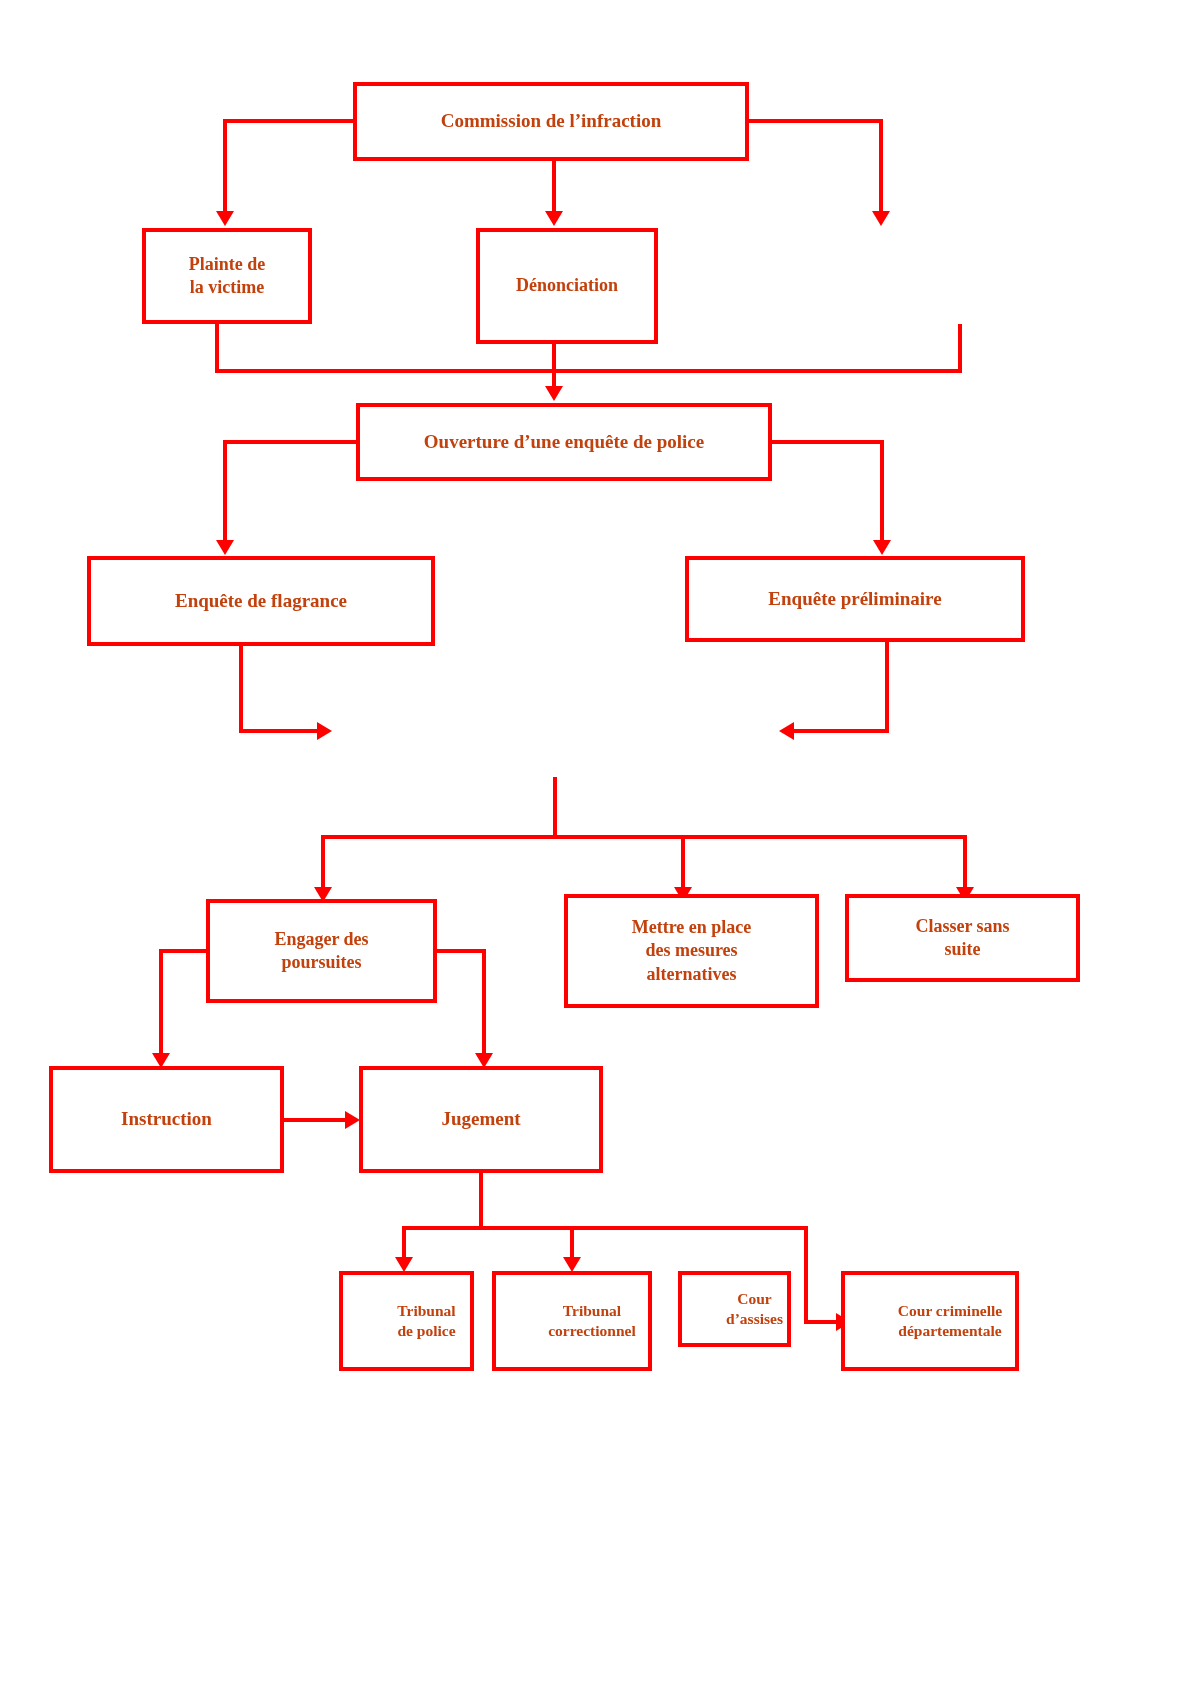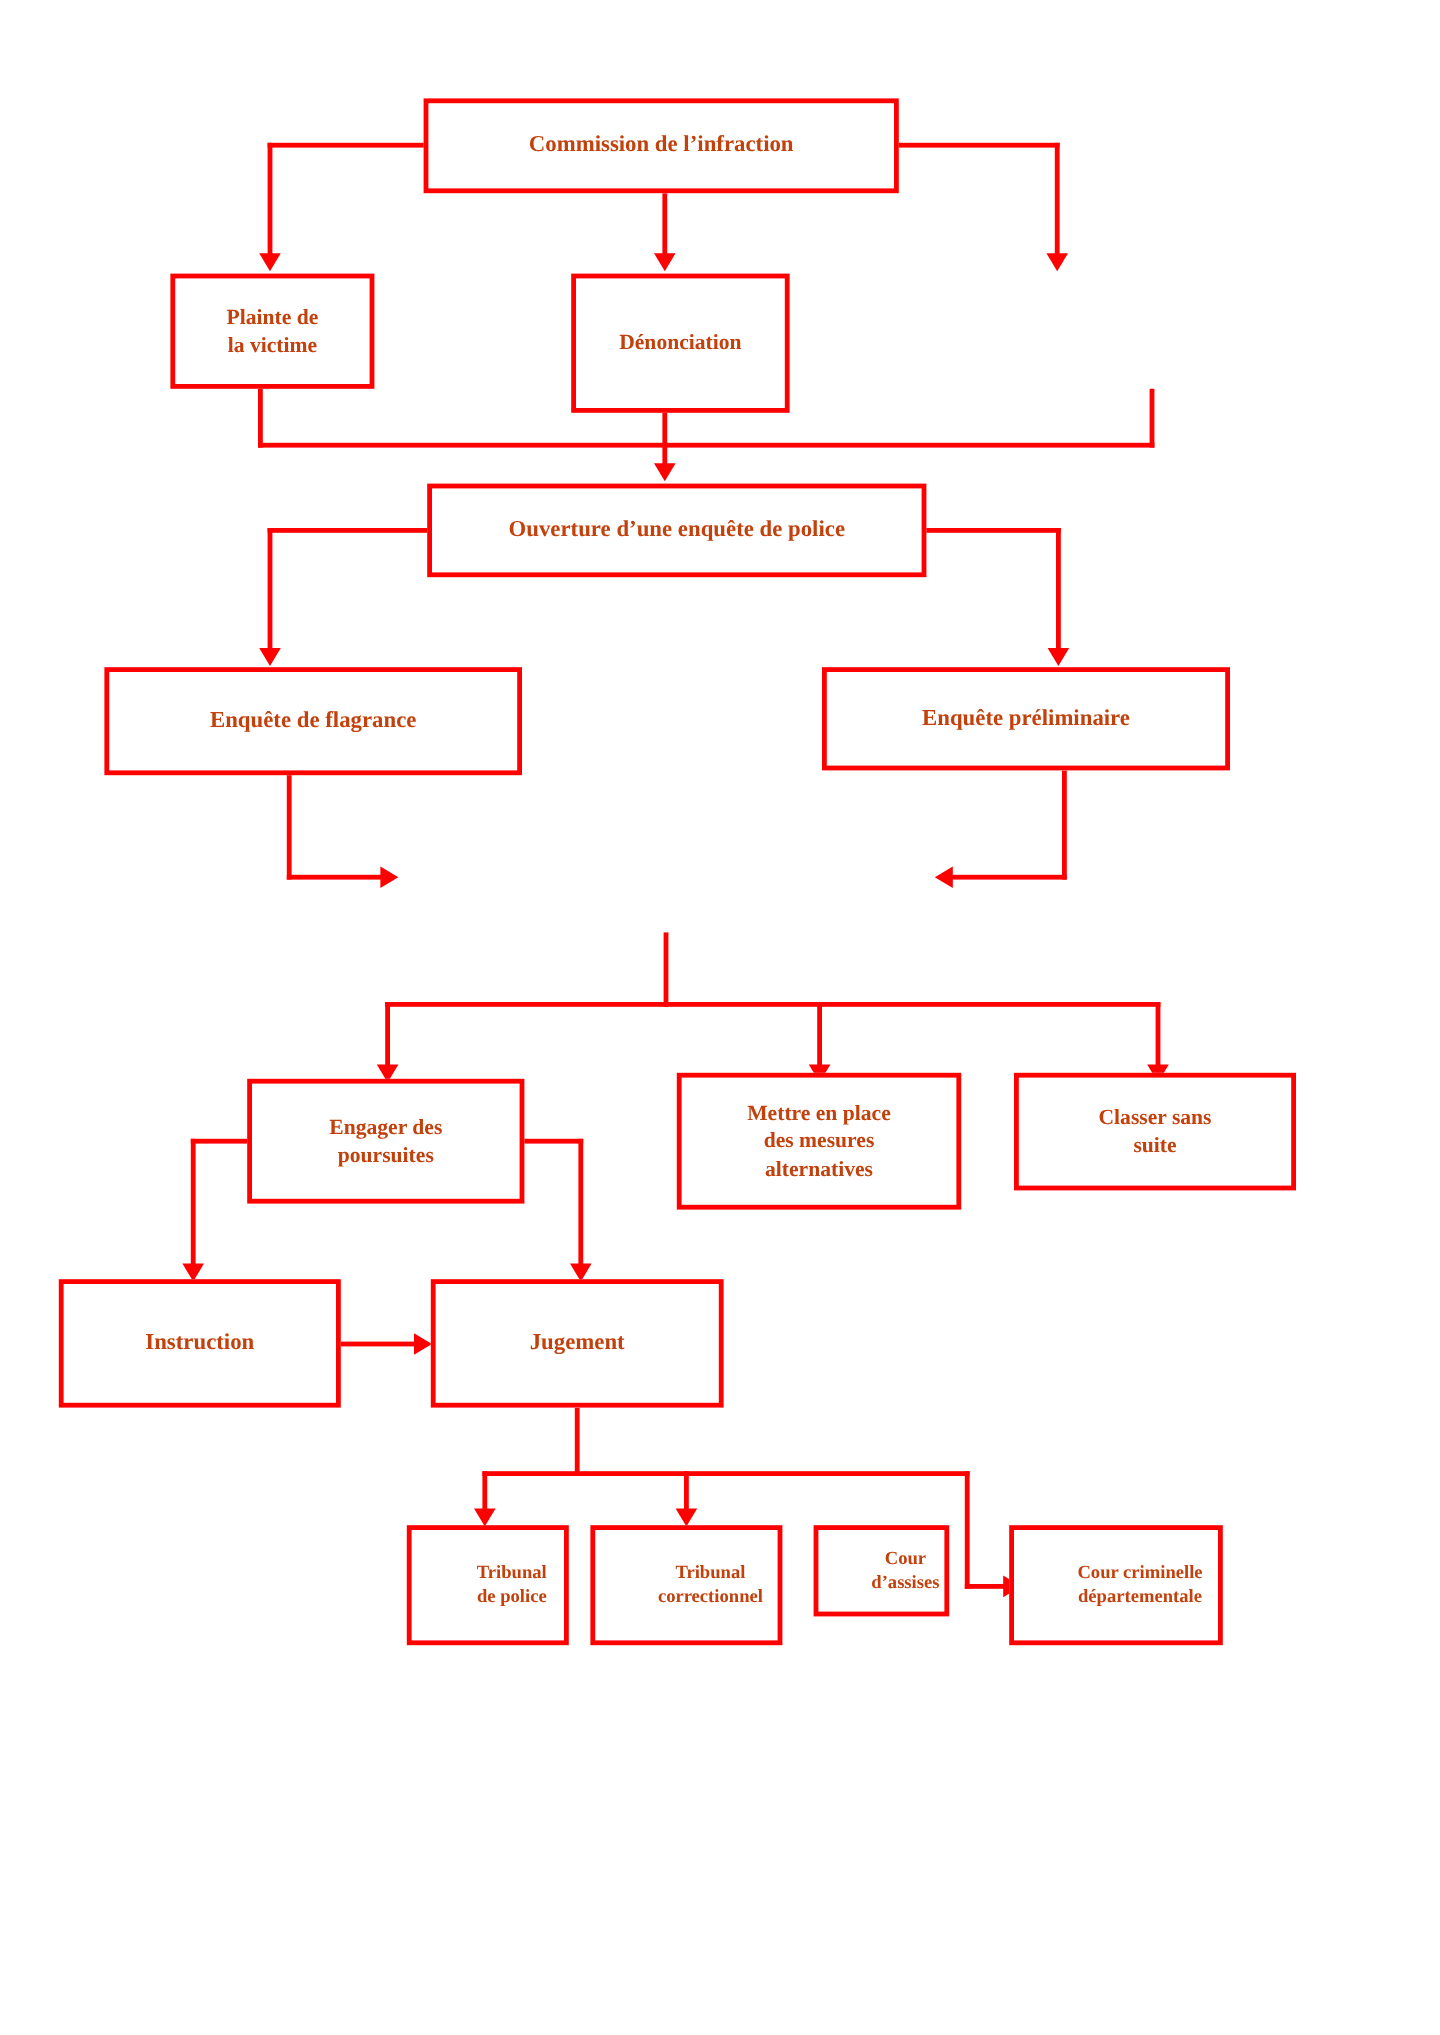--- a/index.html
+++ b/index.html
@@ -143,27 +143,27 @@
   <div class="v" style="left:681px; top:835px; height:56px;"></div>
   <div class="arrow down" style="left:674px; top:887px;"></div>
   <div class="v" style="left:963px; top:835px; height:56px;"></div>
   <div class="arrow down" style="left:956px; top:887px;"></div>
 
   <div class="node fs-17" style="left:206px; top:899px; width:231px; height:104px;">
     <span class="label">Engager des
 poursuites</span>
   </div>
 
-  <div class="node fs-17" style="left:564px; top:894px; width:237px; height:114px;">
+  <div class="node fs-17" style="left:564px; top:894px; width:255px; height:114px;">
     <span class="label">Mettre en place
 des mesures
 alternatives</span>
   </div>
 
-  <div class="node fs-17" style="left:845px; top:894px; width:235px; height:98px;">
+  <div class="node fs-17" style="left:845px; top:894px; width:235px; height:88px;">
     <span class="label">Classer sans
 suite</span>
   </div>
 
   <div class="h" style="left:159px; top:949px; width:51px;"></div>
   <div class="v" style="left:159px; top:949px; height:108px;"></div>
   <div class="arrow down" style="left:152px; top:1053px;"></div>
 
   <div class="h" style="left:433px; top:949px; width:53px;"></div>
   <div class="v" style="left:482px; top:949px; height:108px;"></div>

